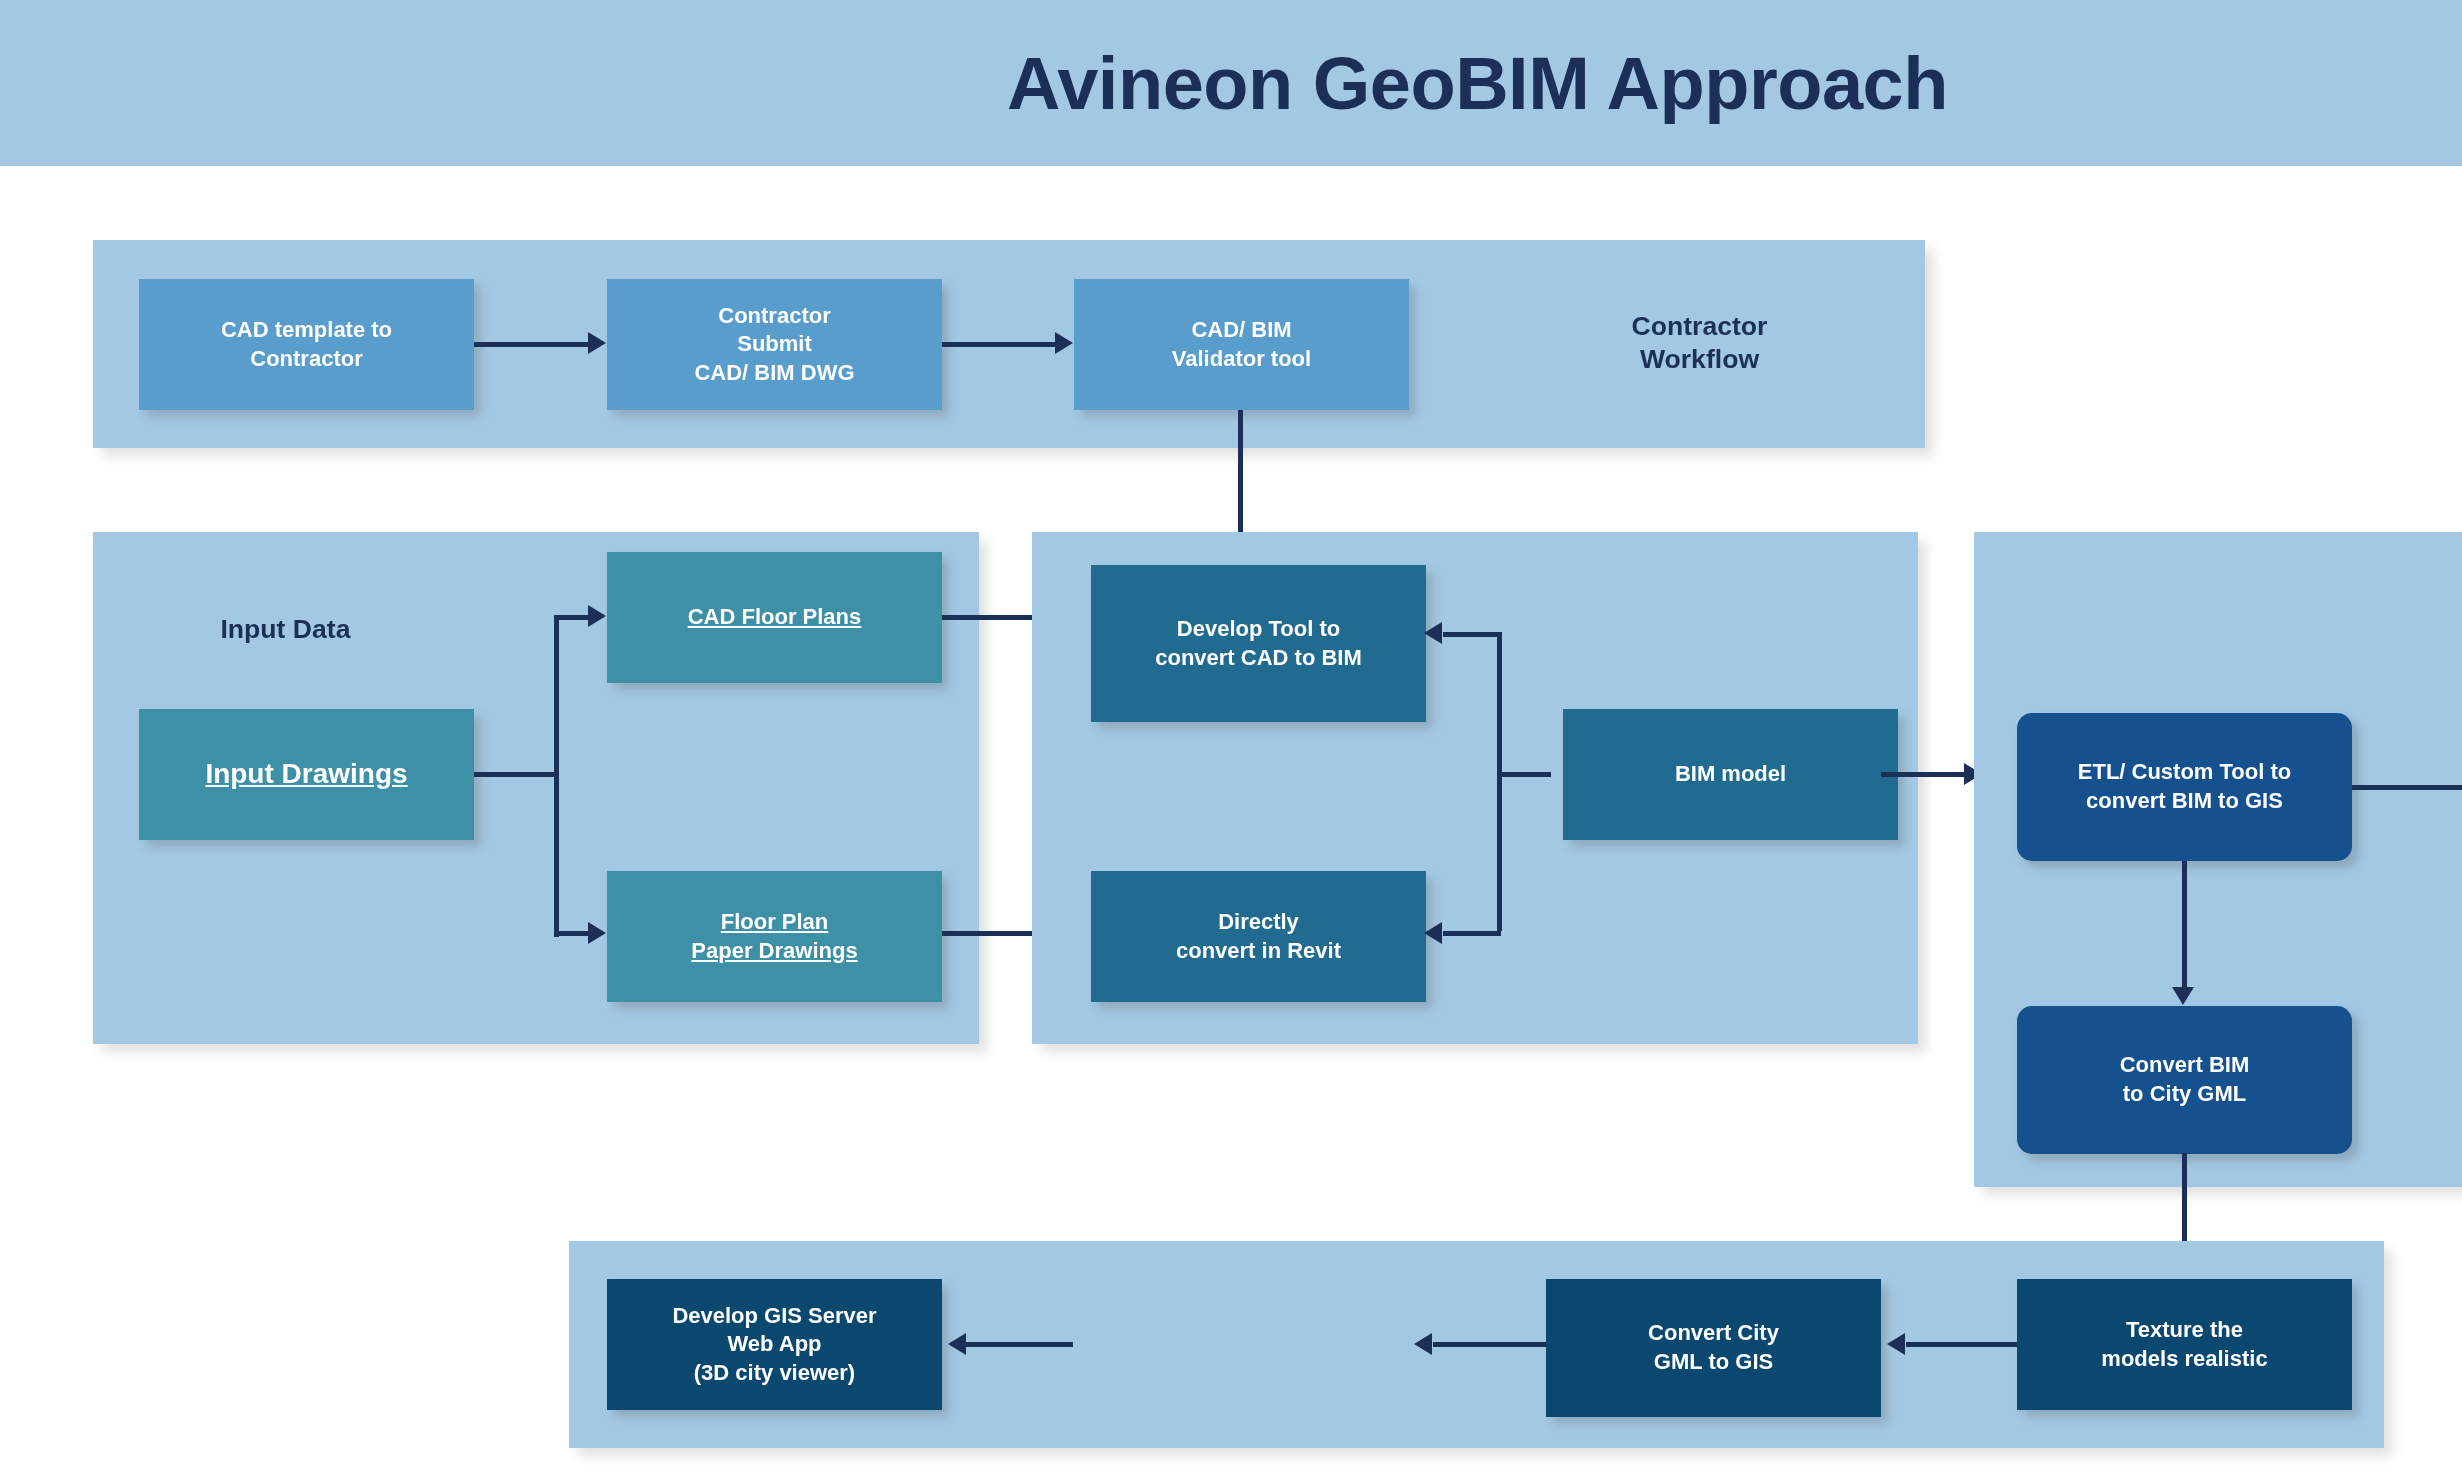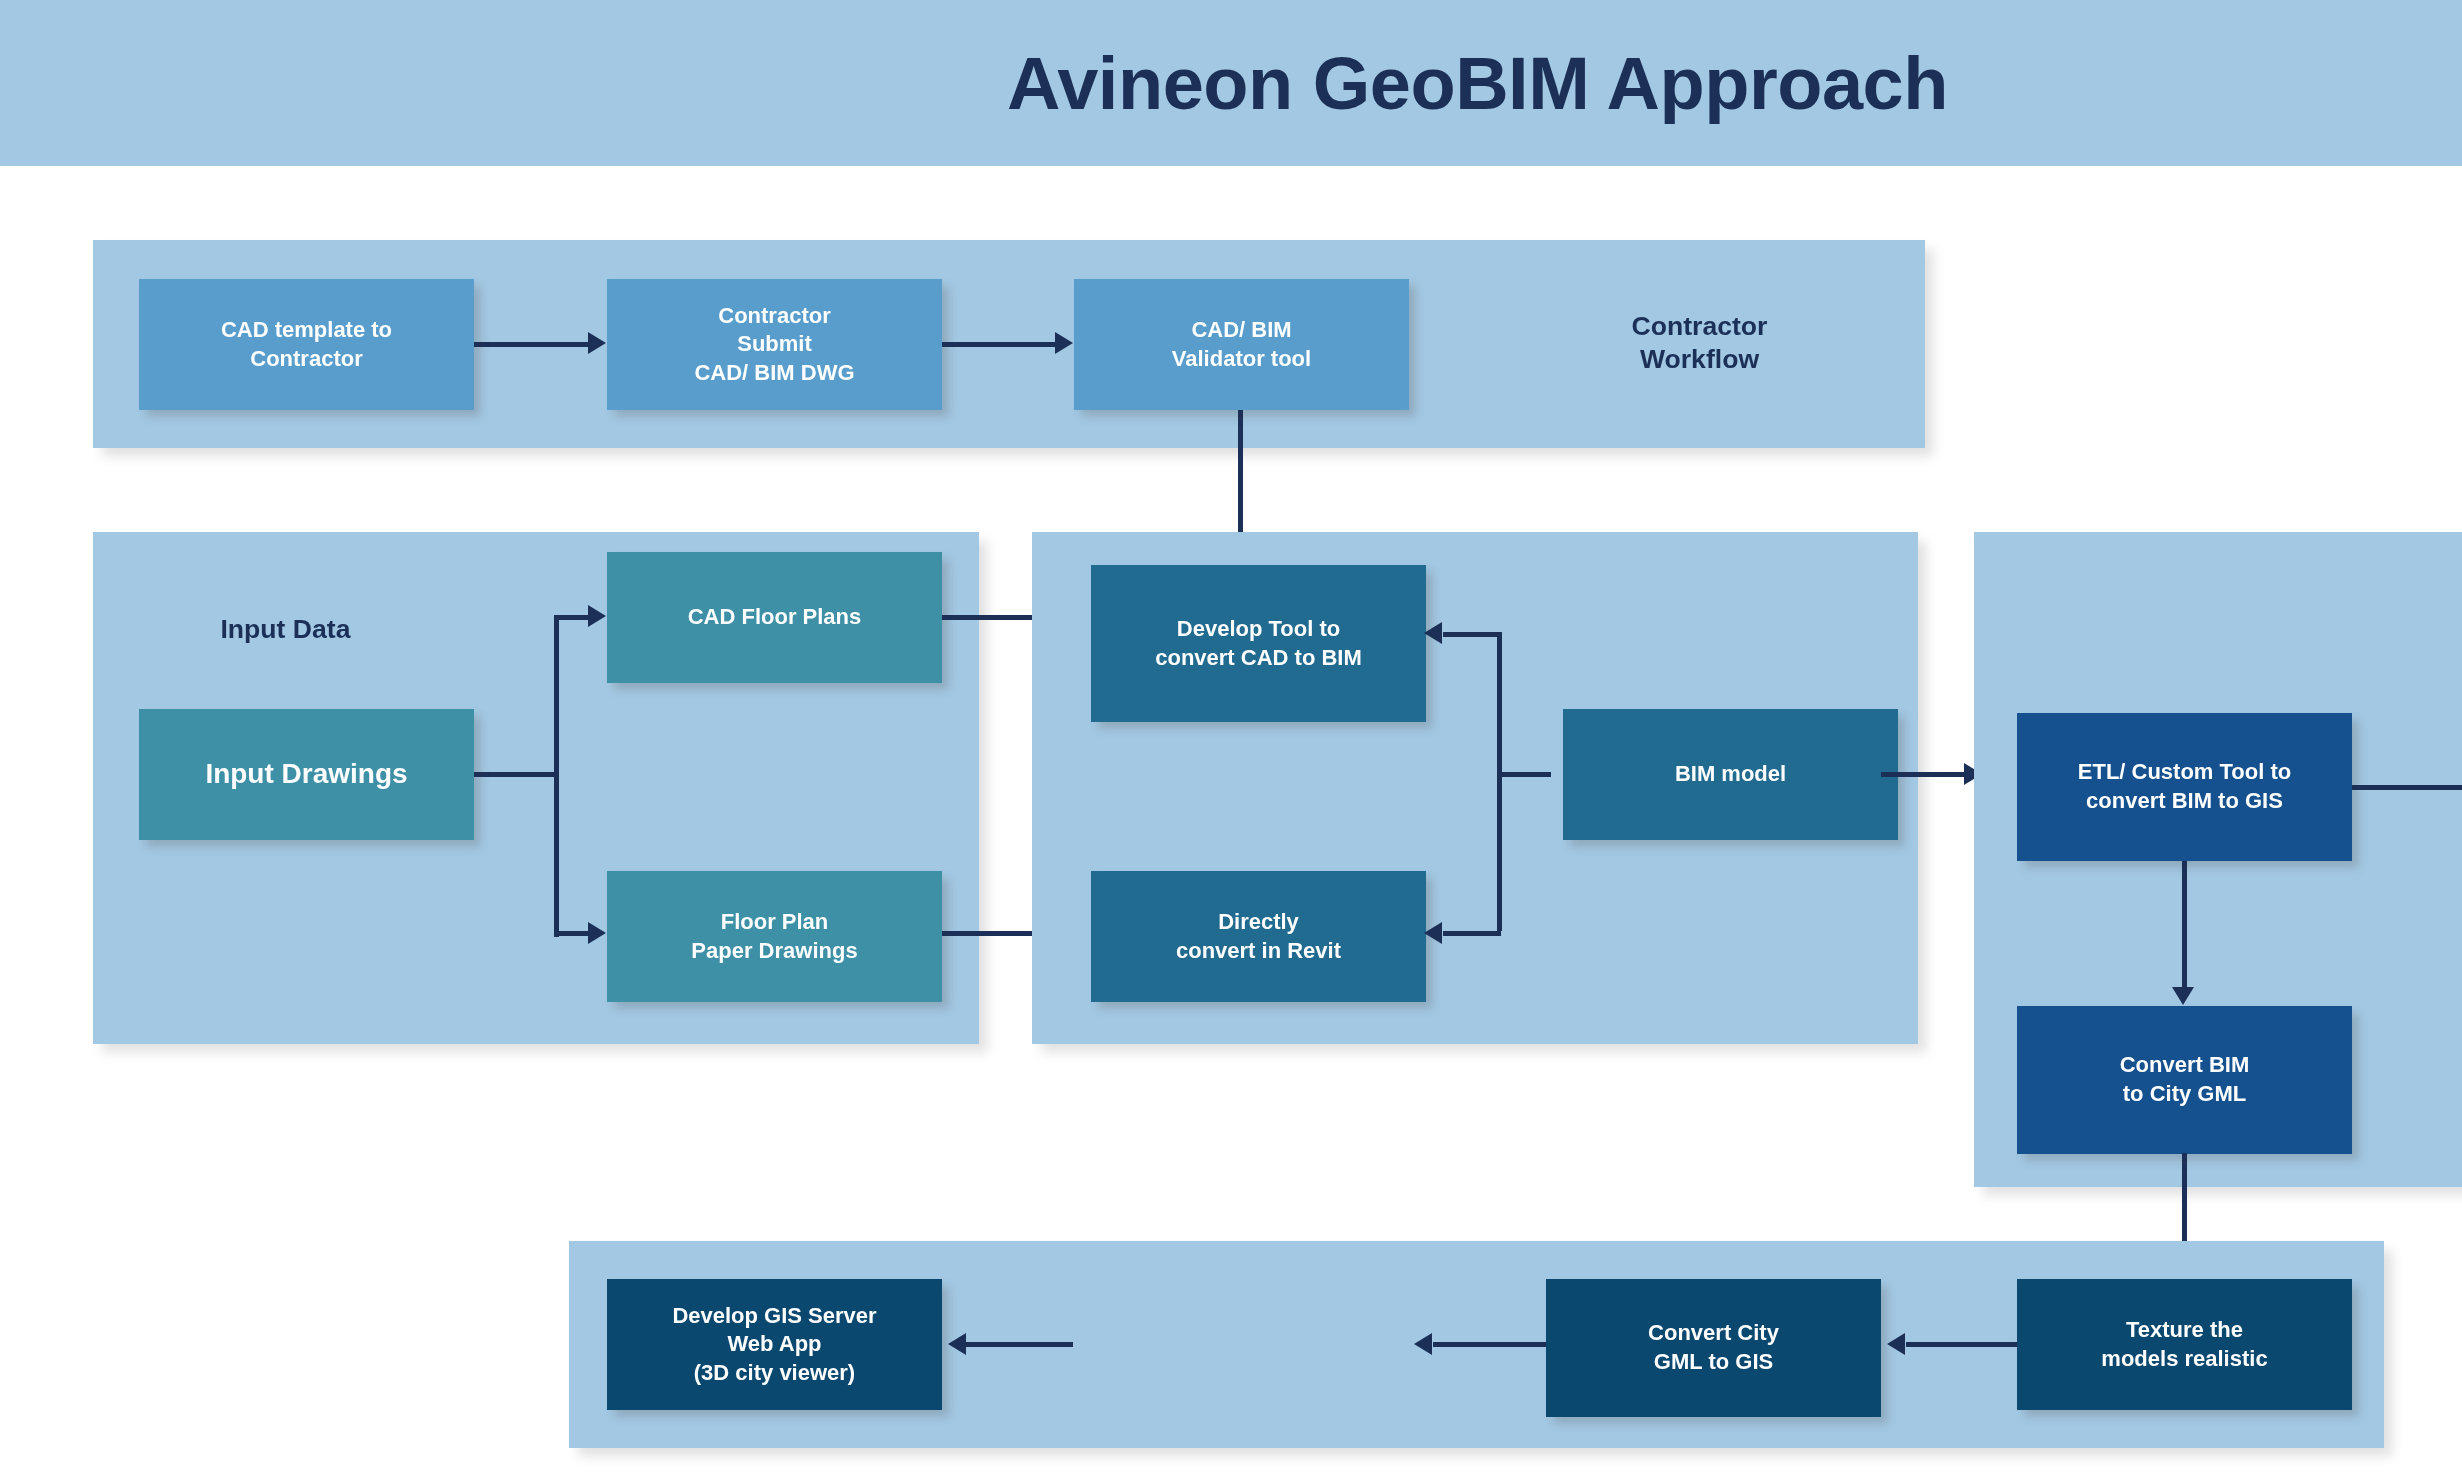--- a/index.html
+++ b/index.html
@@ -41,23 +41,23 @@
     display:flex;align-items:center;justify-content:center;
     text-align:center;
     color:#ffffff;font-weight:bold;
     line-height:1.3;
     white-space:pre-line;
     box-shadow:6.9px 6.9px 8.9px rgba(90,90,90,0.28);
     box-sizing:border-box;
     padding:3px 4.9px;
   }
   .lvl-1{background:#589DCC;}   
-  .lvl-2{background:#3E90A6;}   
+  .lvl-2{background:#3E90A6;text-decoration:underline;}   
   .lvl-3{background:#216A90;margin-left:17px;}   
-  .lvl-4{background:#15508F;}   
+  .lvl-4{background:#15508F;border-radius:15px;}   
   .lvl-5{background:#0B4870;}   
 
   
   .hline{position:absolute;background:#1C3057;height:5.4px;}
   .vline{position:absolute;background:#1C3057;width:5.4px;}
   .arrow-r{
     position:absolute;width:0;height:0;
     border-top:11.8px solid transparent;border-bottom:11.8px solid transparent;
     border-left:18.7px solid #1C3057;
   }

